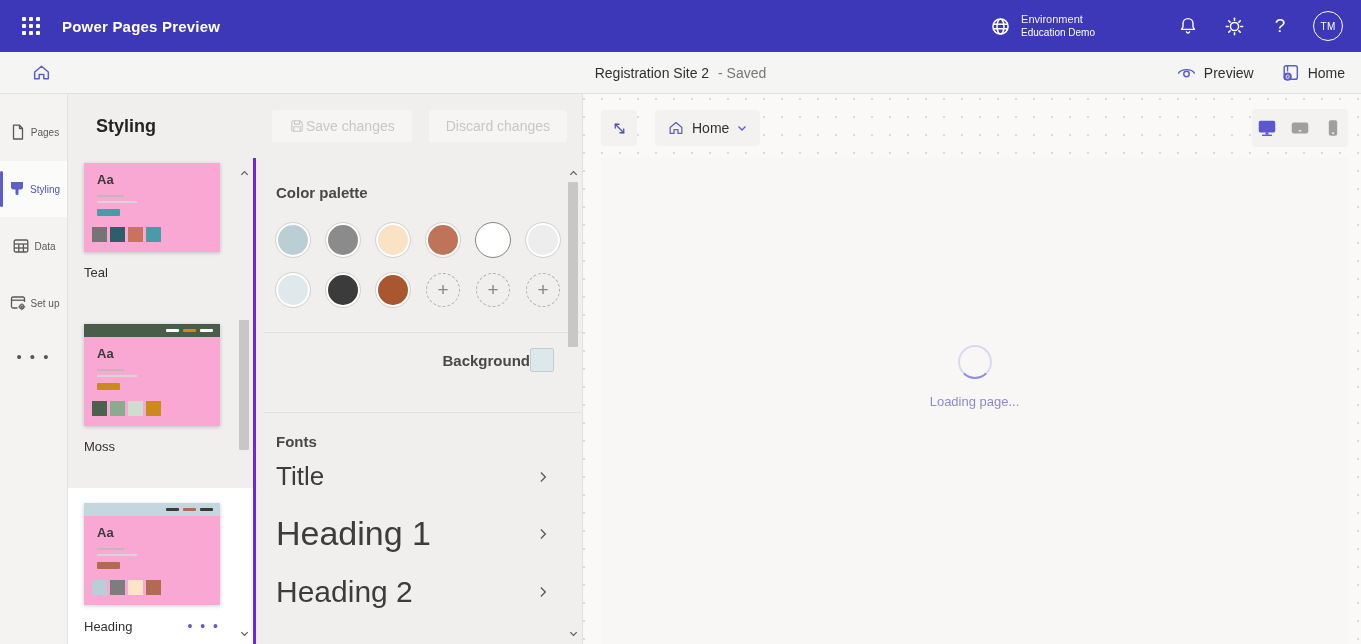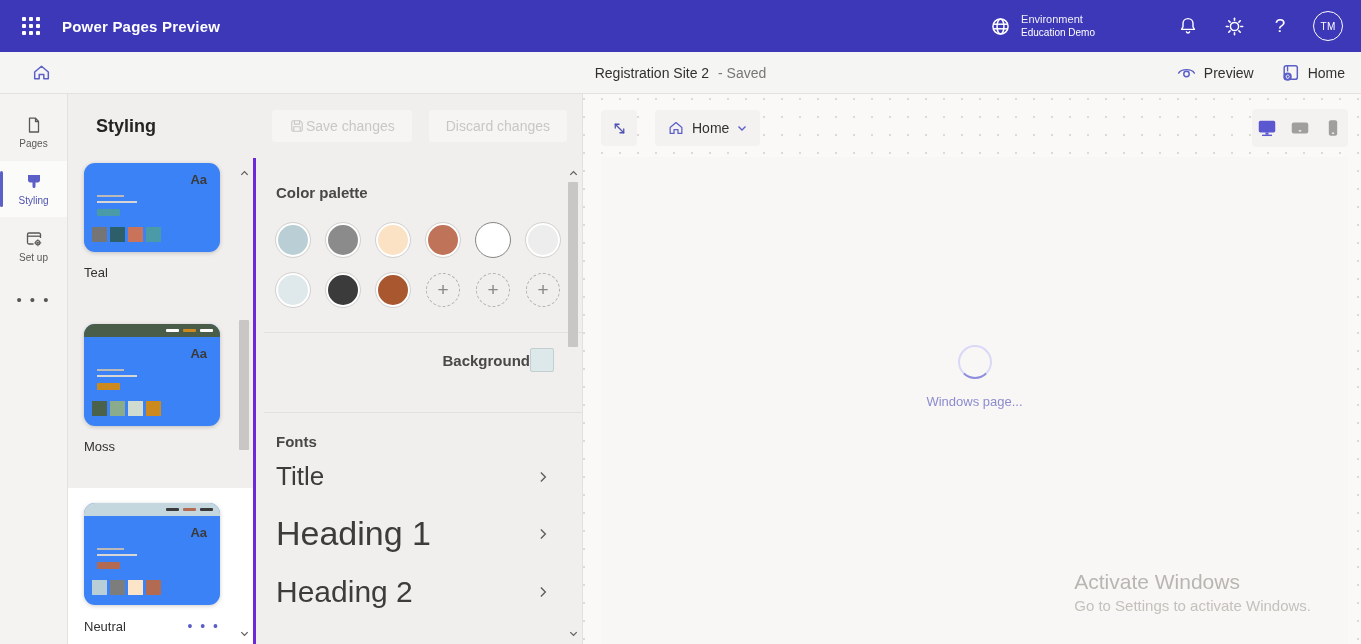--- a/index.html
+++ b/index.html
@@ -34,40 +34,40 @@
   .cmd-title { width:100%; text-align:center; font-size:14px; }
   .cmd-title .site { color:#323130; }
   .cmd-title .status { color:#797774; margin-left:5px; }
   .cmd-right { position:absolute; right:16px; display:flex; align-items:flex-end; gap:26px; }
   .cmd-act { display:flex; align-items:center; gap:7px; font-size:14px; color:#323130; cursor:pointer; }
   .cmd-act svg { color:var(--accent,#5b5fc7); }
   
   .main { display:flex; height:550px; }
   
   .rail { width:68px; background:#f4f3f2; border-right:1px solid #e3e1df; padding-top:10px; display:flex; flex-direction:column; align-items:stretch; }
-  .rail-item { height:56px; display:flex; flex-direction:column; align-items:center; justify-content:center; gap:3px;
+  .rail-item { height:56px; display:flex; flex-direction:row; align-items:center; justify-content:center; gap:3px;
     cursor:pointer; position:relative; color:#5a5856; margin-bottom:1px; }
   .rail-item .rlabel { font-size:10px; }
   .rail-item.selected { background:#fbfbfa; color:#4f52b2; }
   .rail-item.selected::before { content:""; position:absolute; left:0; top:10px; bottom:10px; width:3px; background:#5b5fc7; border-radius:2px; }
   .rail-more { margin-top:16px; text-align:center; color:#5a5856; font-size:15px; letter-spacing:2px; cursor:pointer; }
   
   .styling-pane { width:515px; background:#f0efee; border-right:1px solid #e3e1df; display:flex; flex-direction:column; }
   .pane-header { height:64px; flex:none; display:flex; align-items:center; padding:0 15px 0 28px; }
   .pane-title { font-size:18px; font-weight:700; color:#252423; }
   .hdr-btn { height:32px; border:none; border-radius:3px; background:#f6f5f4; color:#c9c7c5; font-size:14px;
     font-family:inherit; display:flex; align-items:center; gap:1px; padding:0 17px; cursor:default; }
   .hdr-btn.save { margin-left:auto; }
   .hdr-btn.discard { margin-left:17px; }
   .pane-body { flex:1; display:flex; overflow:hidden; }
   
   .theme-col { width:185px; flex:none; position:relative; padding:5px 0 0 16px; overflow:hidden; }
   .theme-item { width:136px; }
   .theme-item .theme-label { font-size:13px; color:#323130; margin-top:13px; display:flex; align-items:center; justify-content:space-between; }
-  .theme-card { width:136px; background:#3b82f6; border-radius:11px; box-shadow:0 1px 4px rgba(0,0,0,.2); overflow:hidden; cursor:pointer;text-align:right; }
+  .theme-card { width:136px; background:#f9a8d4; border-radius:0; box-shadow:0 1px 4px rgba(0,0,0,.2); overflow:hidden; cursor:pointer; }
   .theme-header { height:13px; display:flex; align-items:center; justify-content:flex-end; gap:4px; padding-right:7px; }
   .dash { width:13px; height:3px; border-radius:1px; }
   .theme-body { padding:9px 13px 0; }
   .aa { font-size:13px; font-weight:700; color:#3b3a39; }
   .line1 { width:27px; height:2px; background:#bcbab8; margin-top:8px; }
   .line2 { width:40px; height:2px; background:#d8d6d4; margin-top:4px; }
   .btnbar { width:23px; height:7px; border-radius:1px; margin-top:6px; }
   .swrow { display:flex; gap:3px; padding:11px 8px 10px; }
   .sq { width:15px; height:15px; display:inline-block; }
   .theme-item.t0 { margin-bottom:44px; }
@@ -236,20 +236,32 @@
         <span>
           <svg width="20" height="20" viewBox="0 0 20 20" fill="#5b5fc7">
             <path d="M4 3h12v5.3c0 1.2-.9 2.1-2.1 2.1h-2.4v4.1a1.5 1.5 0 0 1-3 0v-4.1H6.1C4.9 10.4 4 9.5 4 8.3V3z"></path>
           </svg>
         </span>
         <span class="rlabel">Styling</span>
       </div>
       <div class="rail-item">
         <span>
           <svg width="20" height="20" viewBox="0 0 20 20" fill="none" stroke="currentColor" stroke-width="1.3">
+            <rect x="3.2" y="4" width="13.6" height="12" rx="1.5"></rect>
+            <line x1="3.2" y1="8" x2="16.8" y2="8"></line>
+              <line x1="3.2" y1="12" x2="16.8" y2="12"></line>
+            <line x1="7.8" y1="8" x2="7.8" y2="16"></line>
+              <line x1="12.4" y1="8" x2="12.4" y2="16"></line>
+          </svg>
+        </span>
+        <span class="rlabel">Data</span>
+      </div>
+      <div class="rail-item">
+        <span>
+          <svg width="20" height="20" viewBox="0 0 20 20" fill="none" stroke="currentColor" stroke-width="1.3">
             <path d="M16.5 9V5.5A1.5 1.5 0 0 0 15 4H5A1.5 1.5 0 0 0 3.5 5.5v8A1.5 1.5 0 0 0 5 15h4.5"></path>
             <line x1="3.5" y1="7.2" x2="16.5" y2="7.2"></line>
             <circle cx="13.8" cy="13.8" r="2.1"></circle>
             <circle cx="13.8" cy="13.8" r="0.5" fill="currentColor"></circle>
             <line x1="13.8" y1="11.2" x2="13.8" y2="10.4"></line>
               <line x1="13.8" y1="16.4" x2="13.8" y2="17.2"></line>
             <line x1="11.2" y1="13.8" x2="10.4" y2="13.8"></line>
               <line x1="16.4" y1="13.8" x2="17.2" y2="13.8"></line>
           </svg>
         </span>
@@ -337,21 +349,21 @@
                 <div class="btnbar" style="background: rgb(179, 106, 82);"></div>
               </div>
               <div class="swrow">
                   <span class="sq" style="background: rgb(185, 207, 215);"></span>
                   <span class="sq" style="background: rgb(125, 125, 125);"></span>
                   <span class="sq" style="background: rgb(252, 228, 200);"></span>
                   <span class="sq" style="background: rgb(179, 106, 82);"></span>
                 </div>
             </div>
             <div class="theme-label">
-              <span>Neutral</span>
+              <span>Heading</span>
               <span class="theme-more">• • •</span>
             </div>
           </div>
 
           <div class="vscroll">
             <div class="arrow up">
               <svg width="11" height="11" viewBox="0 0 12 12" fill="none" stroke="currentColor" stroke-width="1.4">
                   <path d="M2.5 7.5 6 4l3.5 3.5"></path>
                 </svg>
             </div>
@@ -476,23 +488,19 @@
           <svg width="22" height="22" viewBox="0 0 20 20">
             <rect x="6.2" y="3" width="7.6" height="14" rx="1.8" fill="#a19f9d"></rect>
             <rect x="8.9" y="14.2" width="2.2" height="1" rx=".5" fill="#fff"></rect>
           </svg>
         </div>
       </div>
 
       <div class="page-area">
         <div class="loading-box">
           <div class="spinner"></div>
-          <div class="loading-text">Windows page...</div>
-        </div>
-      </div>
-
-      <div class="watermark">
-        <div class="wm1">Activate Windows</div>
-        <div class="wm2">Go to Settings to activate Windows.</div>
-      </div>
+          <div class="loading-text">Loading page...</div>
+        </div>
+      </div>
+
     </div>
   </div>
 </div>
 
 </body></html>

